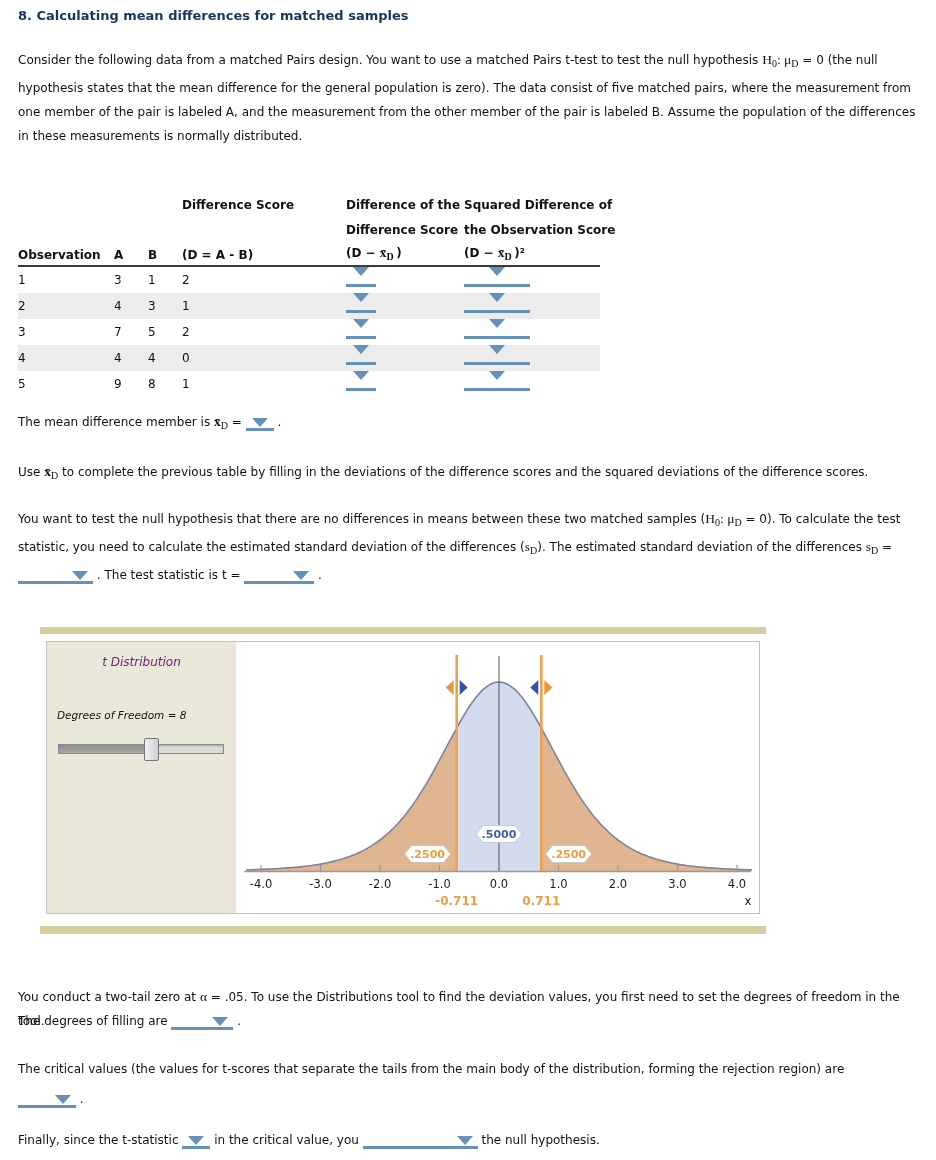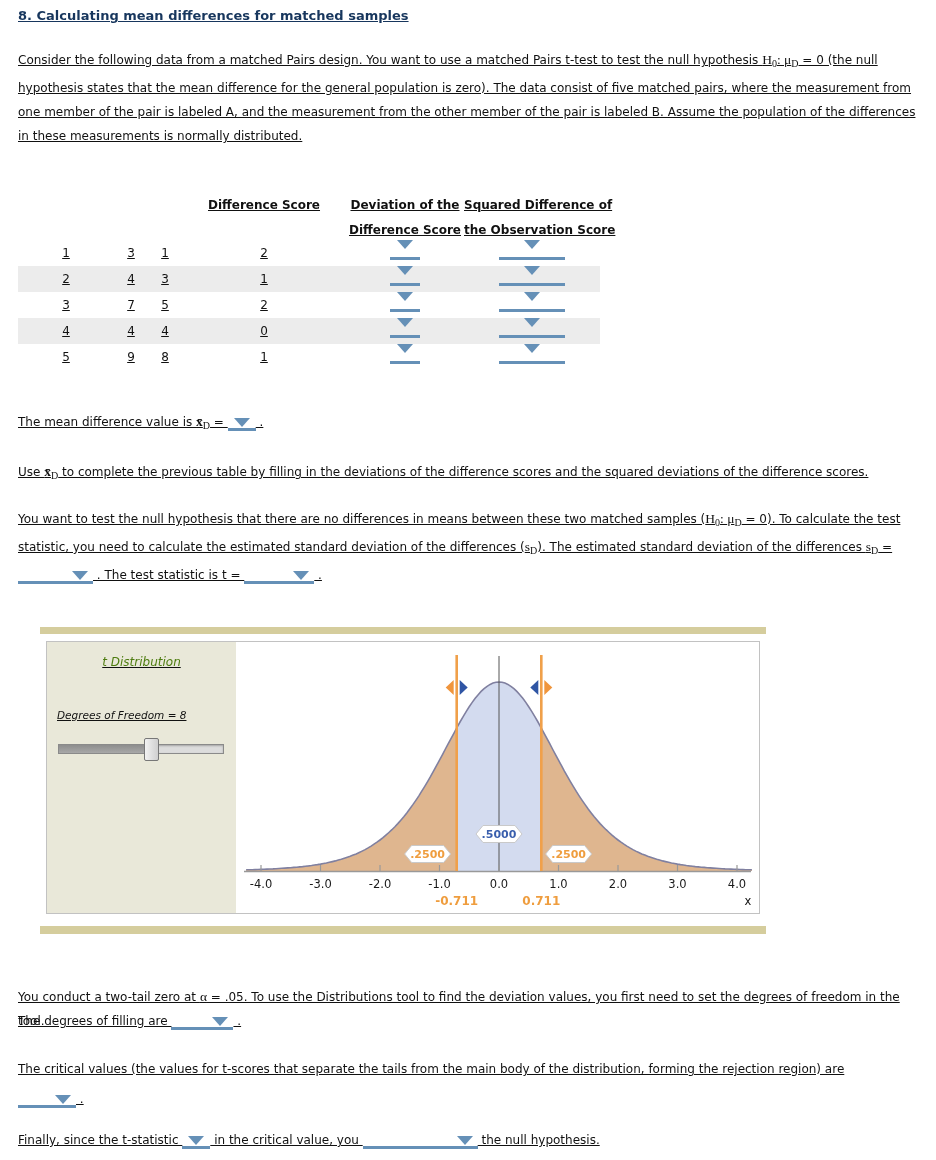--- a/index.html
+++ b/index.html
@@ -1,50 +1,50 @@
 <!DOCTYPE html>
 <html><head>
 <meta charset="utf-8">
 <style>
   html,body{margin:0;padding:0;}
   body{
     width:936px;height:1160px;position:relative;background:#fff;
     font-family:"DejaVu Sans","Liberation Sans",sans-serif;
     font-size:12px;color:#111;overflow:hidden;
   }
-  .abs{position:absolute;text-decoration:underline;}
+  .abs{position:absolute;}
   .qtitle{left:18px;top:8px;font-weight:bold;font-size:13px;color:#17365d;}
   .para{left:18px;width:906px;line-height:24px;}
   
   .seg-t{}
   .seg-b{font-weight:bold;}
   .seg-s{font-family:"Liberation Serif","DejaVu Serif",serif;font-size:13.5px;}
   .seg-bs{font-family:"Liberation Serif","DejaVu Serif",serif;font-size:13.5px;font-weight:bold;}
   .seg-ss{font-family:"Liberation Serif","DejaVu Serif",serif;font-size:10px;vertical-align:-3px;}
   
   .dd{display:inline-block;position:relative;height:13px;border-bottom:3px solid #6590b7;vertical-align:-5px;}
   .dd .tri{position:absolute;bottom:1px;width:0;height:0;
     border-left:8px solid transparent;border-right:8px solid transparent;border-top:9px solid #6590b7;}
   
   table.data{position:absolute;left:18px;top:190px;border-collapse:collapse;table-layout:fixed;width:582px;}
-  table.data td{text-align:center;padding:0;overflow:visible;white-space:nowrap;text-decoration:underline;}
+  table.data td{text-align:left;padding:0;overflow:visible;white-space:nowrap;}
   table.data thead td{font-weight:bold;font-size:12px;height:22px;vertical-align:bottom;padding-bottom:3px;}
   table.data thead tr.hdr3 td{border-bottom:2px solid #3a3a3a;}
   table.data tbody td{height:26px;font-size:12px;}
   table.data tbody tr.alt{background:#ececec;}
   .ddt{display:inline-block;position:relative;height:11px;border-bottom:3px solid #6590b7;vertical-align:middle;}
   .ddt .tri{position:absolute;left:50%;margin-left:-8px;top:-6px;width:0;height:0;
     border-left:8px solid transparent;border-right:8px solid transparent;border-top:9px solid #6590b7;}
   
   .tool{position:absolute;left:40px;top:627px;width:726px;}
   .tool-bar{height:7px;background:#d5cd9d;}
   .tool-box{margin-top:7px;margin-left:6px;width:712px;height:271px;border:1px solid #c2c2c2;display:flex;background:#fff;}
   .tool-bar.bottom{margin-top:12px;height:8px;}
   .tool-left{width:189px;background:#e9e8d9;position:relative;}
-  .tool-title{text-align:center;margin-top:13px;font-style:italic;font-size:12px;color:#4d7c0f;}
+  .tool-title{text-align:center;margin-top:13px;font-style:italic;font-size:12px;color:#701a75;}
   .dof-label{margin:40px 0 0 10px;font-style:italic;font-size:10.5px;color:#111;}
   .slider{position:absolute;left:11px;top:96px;width:166px;height:22px;}
   .slider-track{position:absolute;top:6px;left:0;width:164px;height:8px;border:1px solid #8a8a8a;background:#dcdcdc;box-shadow:inset 0 1px 2px rgba(0,0,0,.25);}
   .slider-fill{height:100%;width:88px;background:linear-gradient(#8d8d8d,#a8a8a8);}
   .slider-thumb{position:absolute;left:86px;top:0;width:13px;height:21px;background:linear-gradient(90deg,#f2f2f2,#cfcfcf);border:1px solid #777;border-radius:2px;}
   .tool-chart{flex:1;position:relative;}
   .tool-chart svg{display:block;}
 </style>
 </head>
 <body>
@@ -61,30 +61,38 @@
     <col style="width:164px">
       <col style="width:118px">
       <col style="width:136px">
   </colgroup>
   <thead>
     <tr>
       <td></td>
         <td></td>
         <td></td>
       <td>Difference Score</td>
-      <td>Deviation of the</td>
+      <td>Difference of the</td>
       <td>Squared Difference of</td>
     </tr>
     <tr>
       <td></td>
         <td></td>
         <td></td>
       <td></td>
       <td>Difference Score</td>
       <td>the Observation Score</td>
+    </tr>
+    <tr class="hdr3">
+      <td>Observation</td>
+      <td>A</td>
+      <td>B</td>
+      <td><span class="seg-b">(D = A - B)</span></td>
+      <td><span class="seg-b">(D − </span><span class="seg-bs">x̄</span><span class="seg-ss">D</span><span class="seg-b"> )</span></td>
+      <td><span class="seg-b">(D − </span><span class="seg-bs">x̄</span><span class="seg-ss">D</span><span class="seg-b"> )²</span></td>
     </tr>
   </thead>
   <tbody>
     <tr>
       <td>1</td>
         <td>3</td>
         <td>1</td>
         <td>2</td>
       <td><span class="ddt" style="width:30px"><span class="tri"></span></span></td>
       <td><span class="ddt" style="width:66px"><span class="tri"></span></span></td>
@@ -117,21 +125,21 @@
       <td>5</td>
         <td>9</td>
         <td>8</td>
         <td>1</td>
       <td><span class="ddt" style="width:30px"><span class="tri"></span></span></td>
       <td><span class="ddt" style="width:66px"><span class="tri"></span></span></td>
     </tr>
   </tbody>
 </table>
 
-<div class="abs para" style="top:410px;"><span class="seg-t">The mean difference value is </span><span class="seg-bs">x̄</span><span class="seg-ss">D</span><span class="seg-t"> = </span><span class="dd" style="width: 28px;"><span class="tri" style="left: 50%; margin-left: -8px;"></span></span><span class="seg-t"> .</span></div>
+<div class="abs para" style="top:410px;"><span class="seg-t">The mean difference member is </span><span class="seg-bs">x̄</span><span class="seg-ss">D</span><span class="seg-t"> = </span><span class="dd" style="width: 28px;"><span class="tri" style="left: 50%; margin-left: -8px;"></span></span><span class="seg-t"> .</span></div>
 <div class="abs para" style="top:460px;"><span class="seg-t">Use </span><span class="seg-bs">x̄</span><span class="seg-ss">D</span><span class="seg-t"> to complete the previous table by filling in the deviations of the difference scores and the squared deviations of the difference scores.</span></div>
 <div class="abs para" style="top:507px;"><span class="seg-t">You want to test the null hypothesis that there are no differences in means between these two matched samples (</span><span class="seg-s">H</span><span class="seg-ss">0</span><span class="seg-s">: </span><span class="seg-s">μ</span><span class="seg-ss">D</span><span class="seg-t"> = 0). To calculate the test statistic, you need to calculate the estimated standard deviation of the differences (</span><span class="seg-s">s</span><span class="seg-ss">D</span><span class="seg-t">). The estimated standard deviation of the differences </span><span class="seg-s">s</span><span class="seg-ss">D</span><span class="seg-t"> =</span><br><span class="dd" style="width: 75px;"><span class="tri" style="right: 5px;"></span></span><span class="seg-t"> . The test statistic is t = </span><span class="dd" style="width: 70px;"><span class="tri" style="right: 5px;"></span></span><span class="seg-t"> .</span></div>
 
 <div class="abs tool">
   <div class="tool-bar top"></div>
   <div class="tool-box">
     <div class="tool-left">
       <div class="tool-title">t Distribution</div>
       <div class="dof-label">Degrees of Freedom = 8</div>
       <div class="slider">

